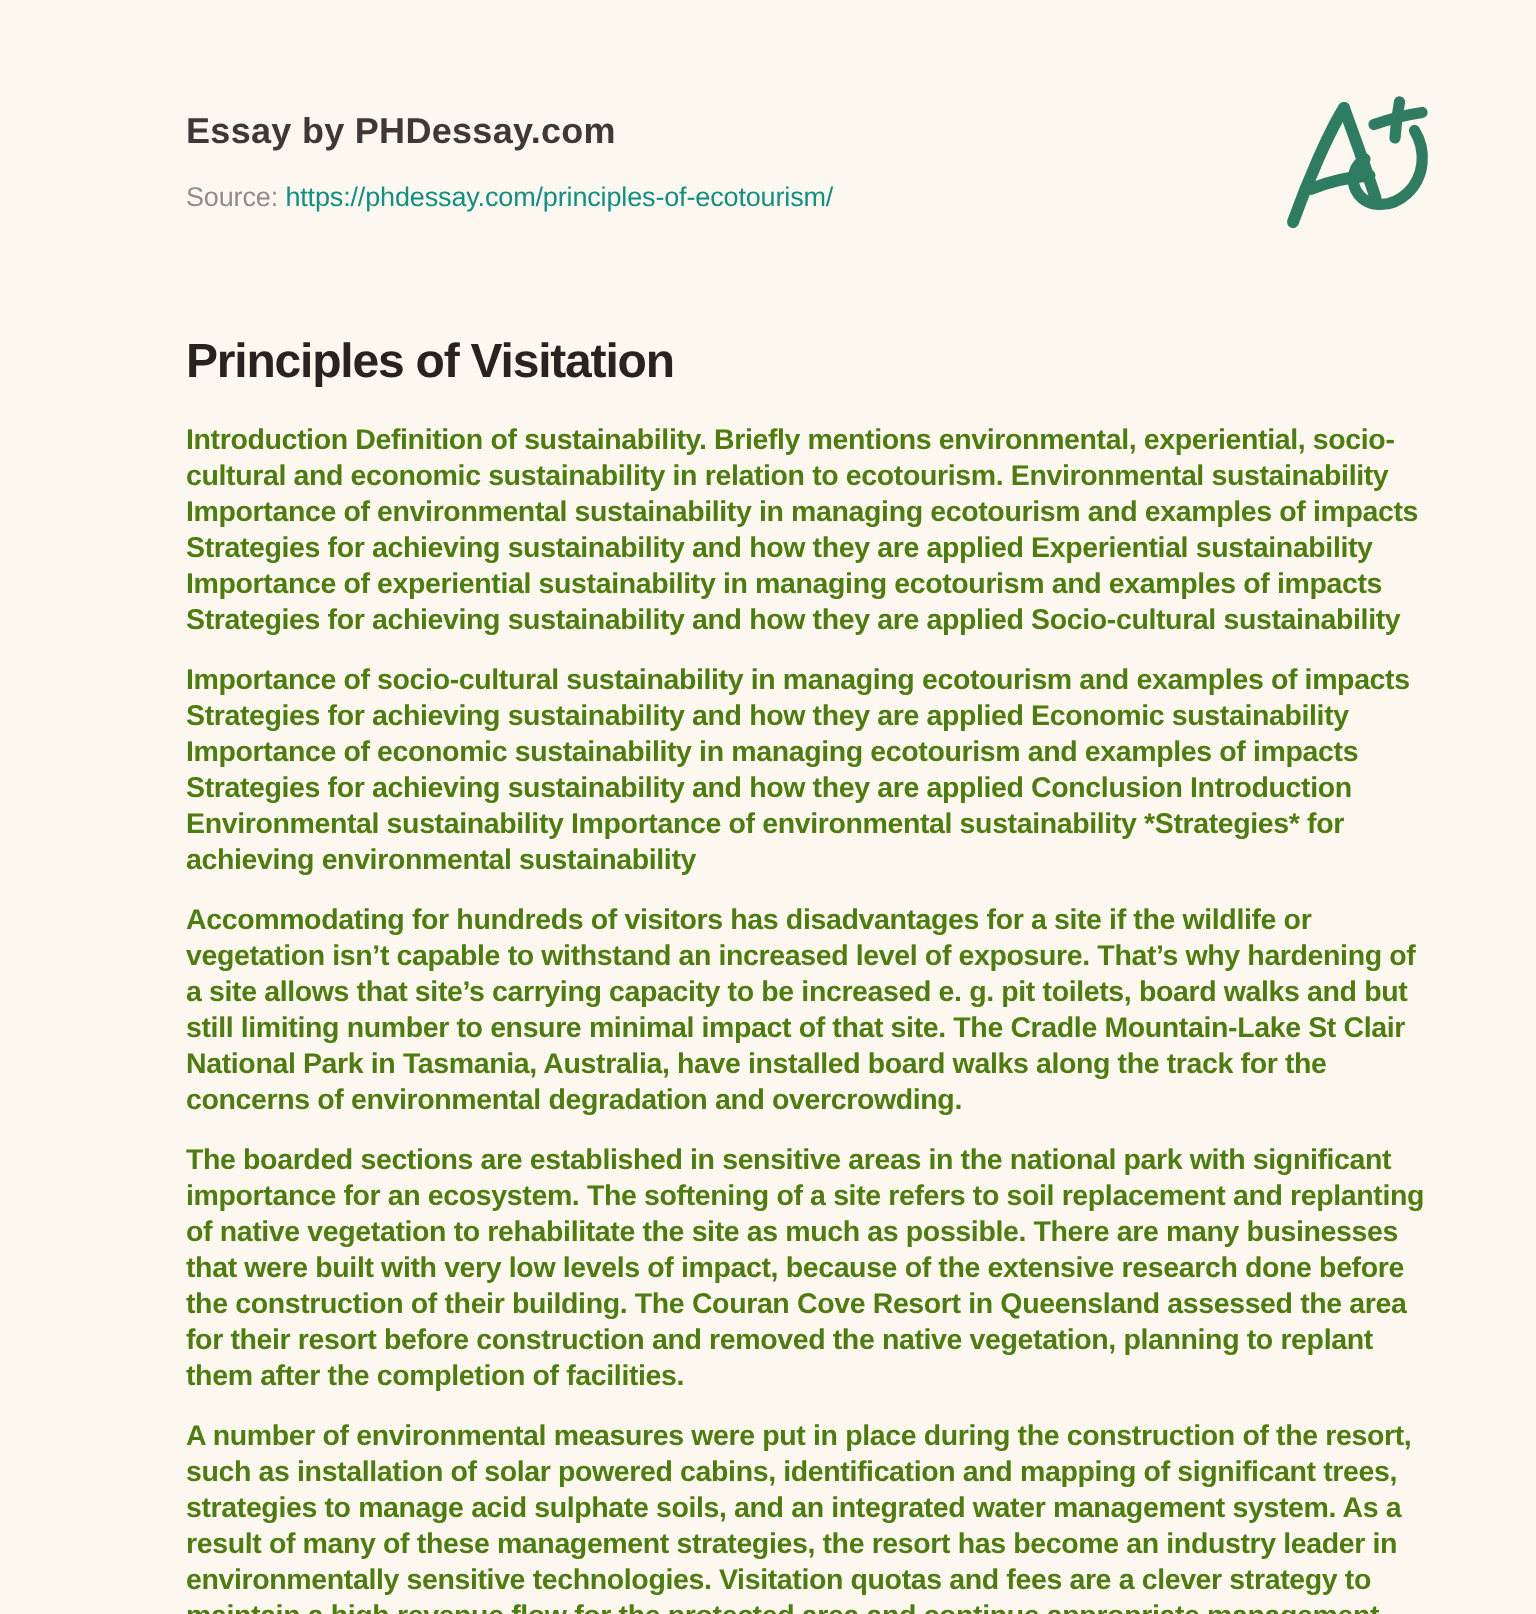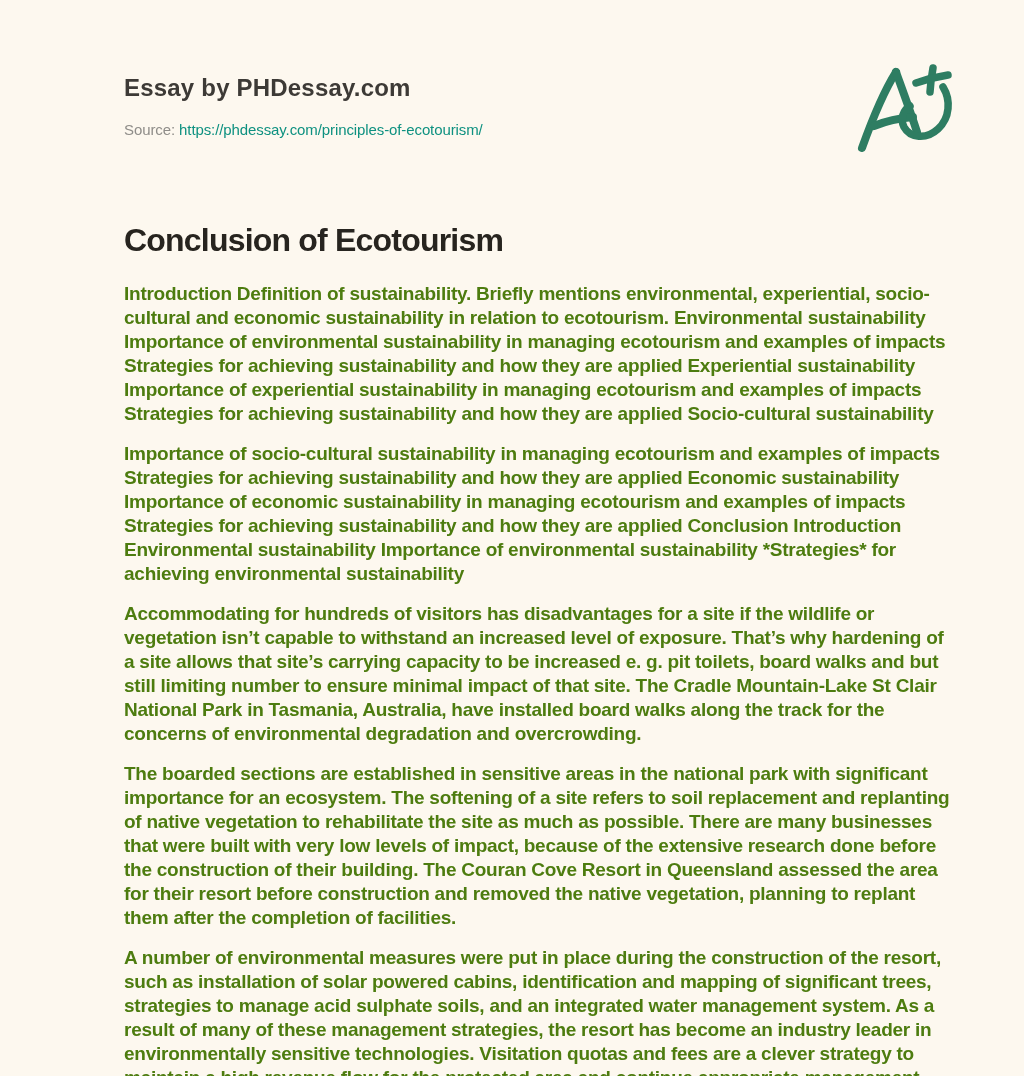--- a/index.html
+++ b/index.html
@@ -19,21 +19,21 @@
     top: 74px;
     font-size: 24px;
     font-weight: 700;
     color: #3d3a36;
     letter-spacing: 0.2px;
   }
   .source-line {
     position: absolute;
     left: 96px;
     top: 121px;
-    font-size: 15px;
+    font-size: 18px;
     letter-spacing: -0.1px;
   }
   .source-label { color: #8f8d89; }
   .source-link {
     color: #0e9180;
     text-decoration: none;
     cursor: pointer;
   }
   .logo {
     position: absolute;
@@ -84,21 +84,21 @@
       <path d="M40 10 C45 24 54 48 61 70" stroke="#2e7d62" stroke-width="8" stroke-linecap="round" stroke-linejoin="round"></path>
       <path d="M18 64 C30 59 44 56 57 55" stroke="#2e7d62" stroke-width="8" stroke-linecap="round" stroke-linejoin="round"></path>
 
       <path d="M77 6 C75.5 14 74.5 22 74 30" stroke="#2e7d62" stroke-width="7.5" stroke-linecap="round"></path>
       <path d="M60 21 C70 17.5 82 14.5 92 13" stroke="#2e7d62" stroke-width="7.5" stroke-linecap="round"></path>
 
       <path d="M87 25 C95 38 94 56 82 67 C70 78 54 76 48 65 C44 57 47 48 54 44" stroke="#2e7d62" stroke-width="7.5" stroke-linecap="round" fill="none"></path>
     </svg>
   </div>
 
-  <h2 class="essay-title">Conclusion of Ecotourism</h2>
+  <h2 class="essay-title">Principles of Visitation</h2>
 
   <div class="essay-body">
     <p>Introduction Definition of sustainability. Briefly mentions environmental, experiential, socio-cultural and economic sustainability in relation to ecotourism. Environmental sustainability Importance of environmental sustainability in managing ecotourism and examples of impacts Strategies for achieving sustainability and how they are applied Experiential sustainability Importance of experiential sustainability in managing ecotourism and examples of impacts Strategies for achieving sustainability and how they are applied Socio-cultural sustainability</p>
     <p>Importance of socio-cultural sustainability in managing ecotourism and examples of impacts Strategies for achieving sustainability and how they are applied Economic sustainability Importance of economic sustainability in managing ecotourism and examples of impacts Strategies for achieving sustainability and how they are applied Conclusion Introduction Environmental sustainability Importance of environmental sustainability *Strategies* for achieving environmental sustainability</p>
     <p>Accommodating for hundreds of visitors has disadvantages for a site if the wildlife or vegetation isn’t capable to withstand an increased level of exposure. That’s why hardening of a site allows that site’s carrying capacity to be increased e. g. pit toilets, board walks and but still limiting number to ensure minimal impact of that site. The Cradle Mountain-Lake St Clair National Park in Tasmania, Australia, have installed board walks along the track for the concerns of environmental degradation and overcrowding.</p>
     <p>The boarded sections are established in sensitive areas in the national park with significant importance for an ecosystem. The softening of a site refers to soil replacement and replanting of native vegetation to rehabilitate the site as much as possible. There are many businesses that were built with very low levels of impact, because of the extensive research done before the construction of their building. The Couran Cove Resort in Queensland assessed the area for their resort before construction and removed the native vegetation, planning to replant them after the completion of facilities.</p>
     <p>A number of environmental measures were put in place during the construction of the resort, such as installation of solar powered cabins, identification and mapping of significant trees, strategies to manage acid sulphate soils, and an integrated water management system. As a result of many of these management strategies, the resort has become an industry leader in environmentally sensitive technologies. Visitation quotas and fees are a clever strategy to maintain a high revenue flow for the protected area and continue appropriate management.</p>
   </div>
 
 </div>

